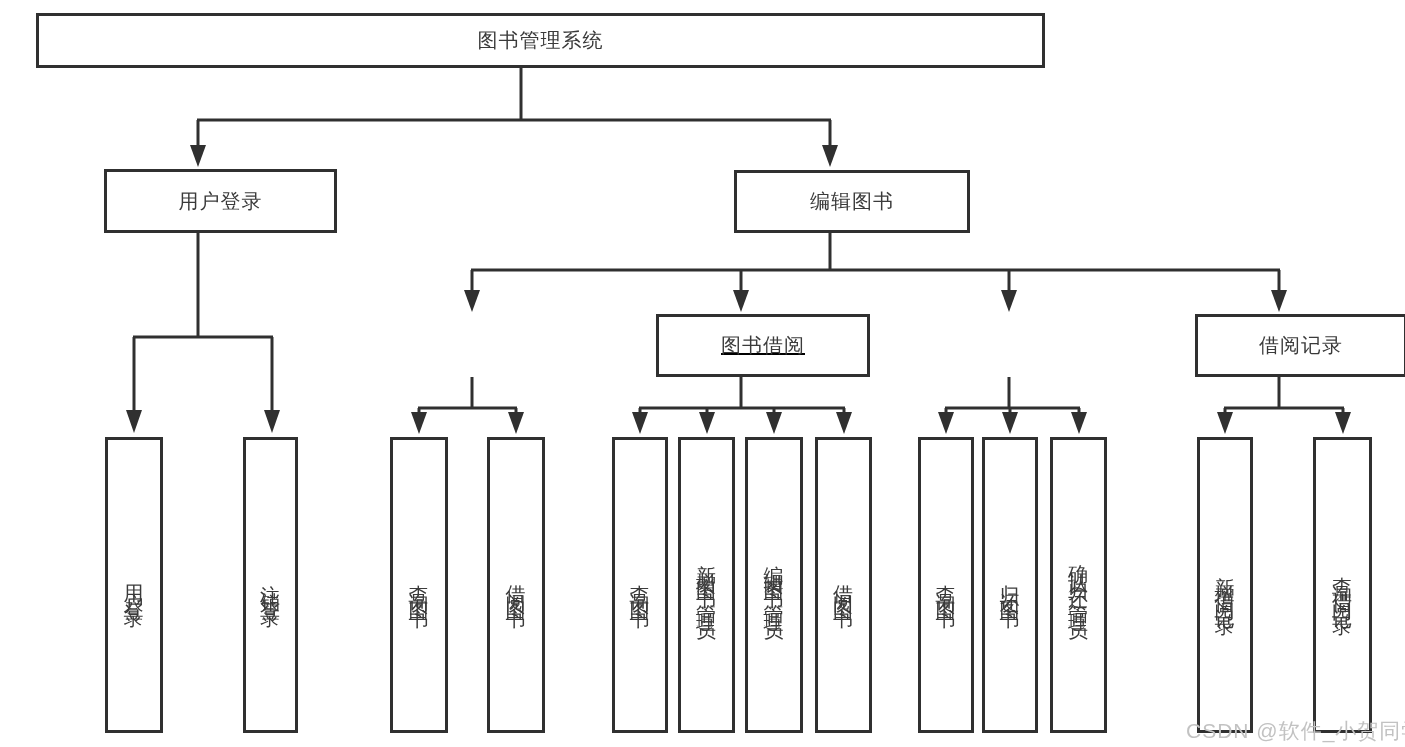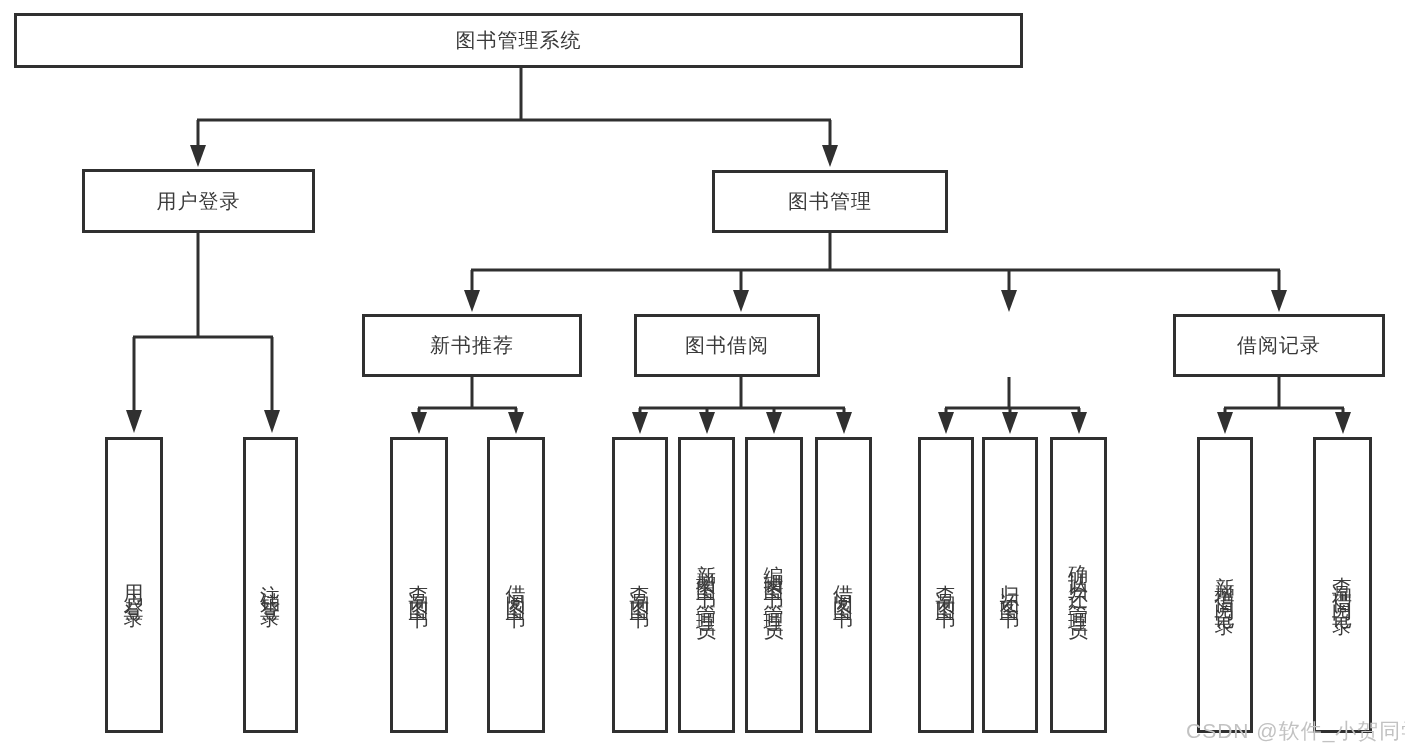--- a/index.html
+++ b/index.html
@@ -25,20 +25,21 @@
   .wires line { stroke: #303030; stroke-width: 3; }
   .wires polygon { fill: #303030; }
   .hnode {
     position: absolute;
     box-sizing: border-box;
     border: 3px solid #303030;
     background: #ffffff;
     display: flex;
     align-items: center;
     justify-content: center;
+    margin-left: 22px;
   }
   .hnode span {
     font-size: 20px;
     color: #3a3a3a;
     letter-spacing: 1px;
     white-space: nowrap;
   }
   .vnode {
     position: absolute;
     top: 437px;
@@ -137,27 +138,24 @@
   </svg>
 
   <div class="hnode" style="left:14px; top:13px; width:1009px; height:55px;">
     <span>图书管理系统</span>
   </div>
 
   <div class="hnode" style="left:82px; top:169px; width:233px; height:64px;">
     <span>用户登录</span>
   </div>
   <div class="hnode" style="left:712px; top:170px; width:236px; height:63px;">
-    <span>图书管理</span>
-  </div>
-
-  <div class="hnode" style="left:362px; top:314px; width:220px; height:63px;">
-    <span>新书推荐</span>
-  </div>
-  <div class="hnode" style="left:634px; top:314px; width:186px; height:63px;">
+    <span>编辑图书</span>
+  </div>
+
+  <div class="hnode" style="left:634px; top:314px; width:214px; height:63px;text-decoration:underline;">
     <span>图书借阅</span>
   </div>
   <div class="hnode" style="left:1173px; top:314px; width:212px; height:63px;">
     <span>借阅记录</span>
   </div>
 
   <div class="vnode" style="left:105px; width:58px;">
     <span>用户登录</span>
   </div>
   <div class="vnode" style="left:243px; width:55px;">

